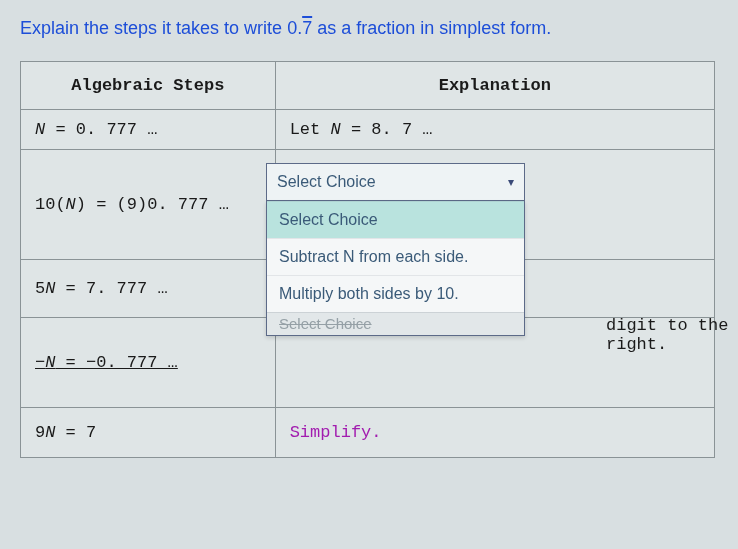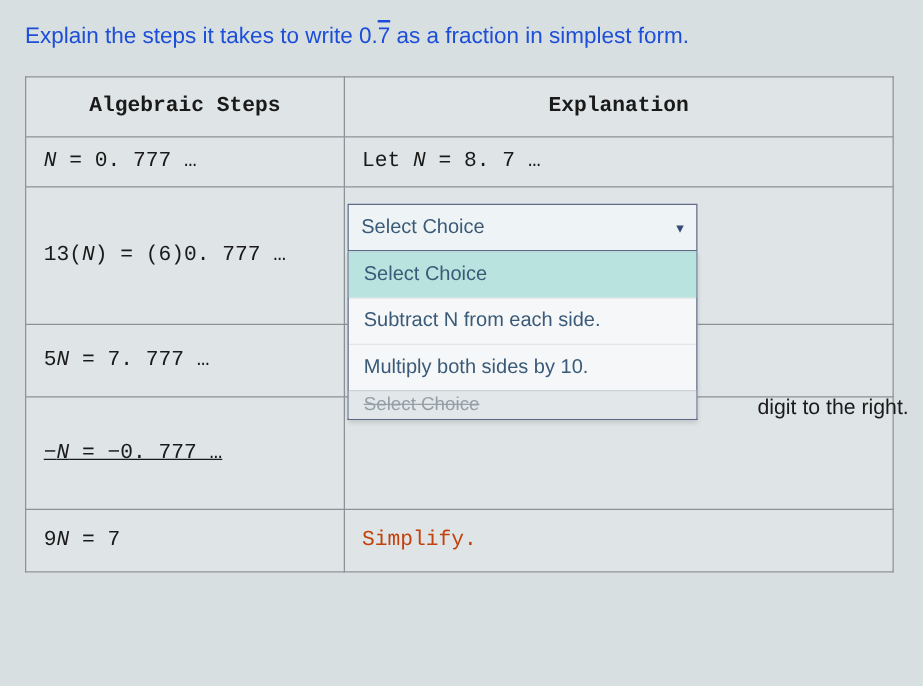--- a/index.html
+++ b/index.html
@@ -44,35 +44,35 @@
     .col2 { width: 440px; }
     .italic { font-style: italic; }
     .row2 { height: 110px; position: relative; }
     .row3 { height: 58px; }
     .row4 { height: 90px; }
     .row5 { height: 50px; }
     .fraction-underlined {
       text-decoration: underline;
     }
     .row4-cell { vertical-align: middle; }
-    .simplify { color: #c2410c; }
+    .simplify { color: #a21caf; }
     .digit-text {
       position: absolute;
-      font-family: Liberation Sans, sans-serif;
+      font-family: Liberation Mono, monospace;
       font-size: 17px;
       color: #1a1a1a;
       left: 606px;
       top: 316px;
     }
     
     .dropdown-wrap {
       position: absolute;
-      left: 278px;
+      left: 266px;
       top: 163px;
-      width: 280px;
+      width: 259px;
       z-index: 10;
     }
     .dd-select {
       background: #eef3f5;
       border: 1px solid #5c6a88;
       padding: 9px 10px;
       font-size: 16px;
       color: #3a5a78;
       font-family: Arial, sans-serif;
       display: flex;
@@ -127,21 +127,21 @@
   <tr>
     <td class="col1">
       <span class="italic">N</span><span> = 0. 777 …</span>
     </td>
     <td class="col2">
       <span>Let </span><span class="italic">N</span><span> = 8. 7 …</span>
     </td>
   </tr>
   <tr class="row2">
     <td class="col1">
-      <span>13(</span><span class="italic">N</span><span>) = (6)0. 777 …</span>
+      <span>10(</span><span class="italic">N</span><span>) = (9)0. 777 …</span>
     </td>
     <td class="col2"></td>
   </tr>
   <tr class="row3">
     <td class="col1">
       <span>5</span><span class="italic">N</span><span> = 7. 777 …</span>
     </td>
     <td class="col2"></td>
   </tr>
   <tr class="row4">

